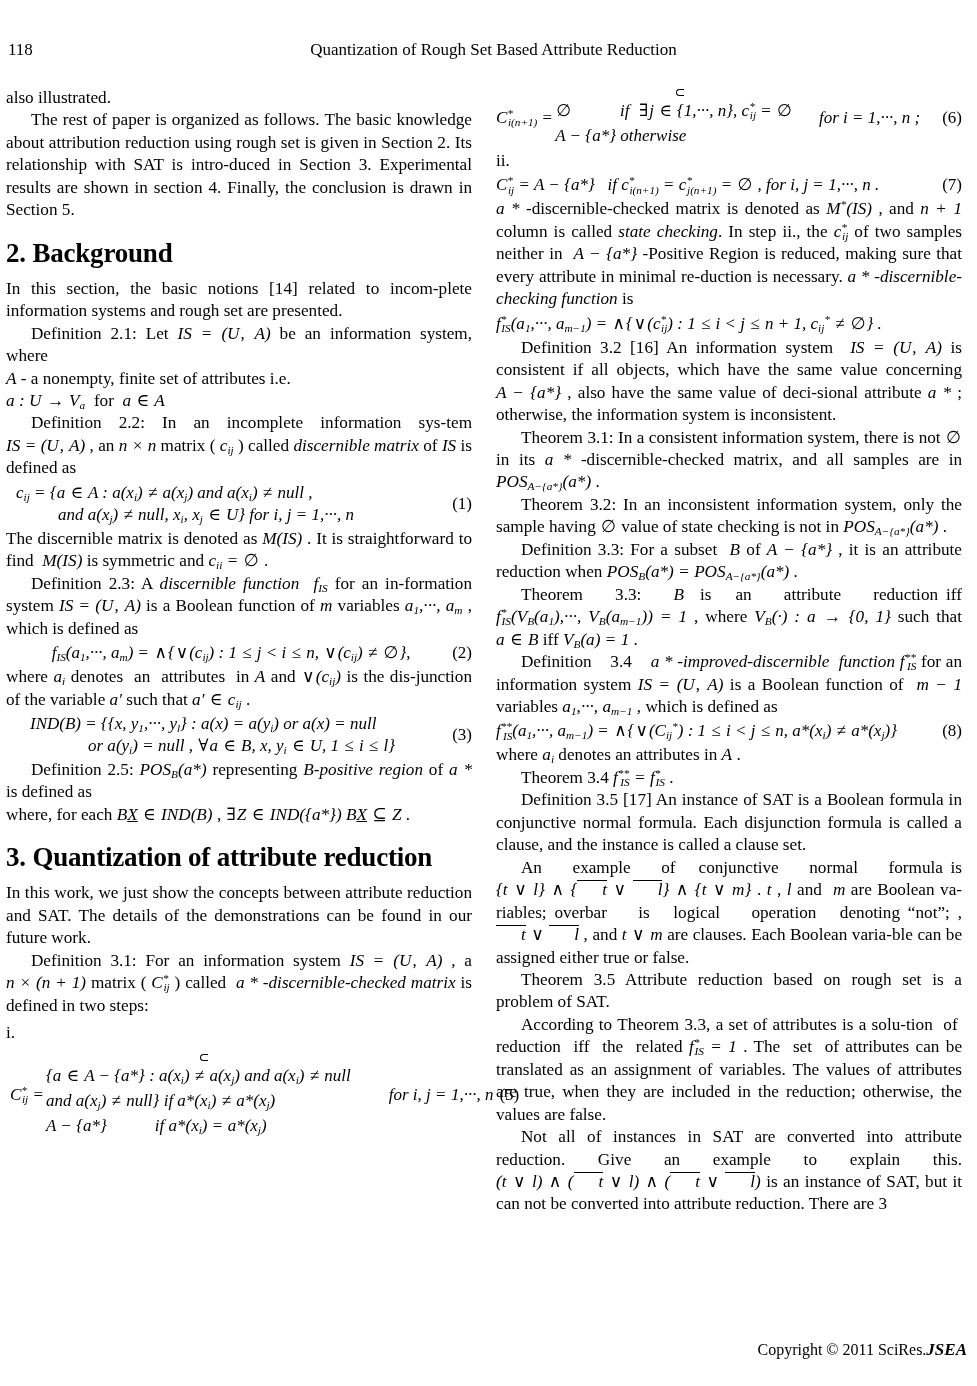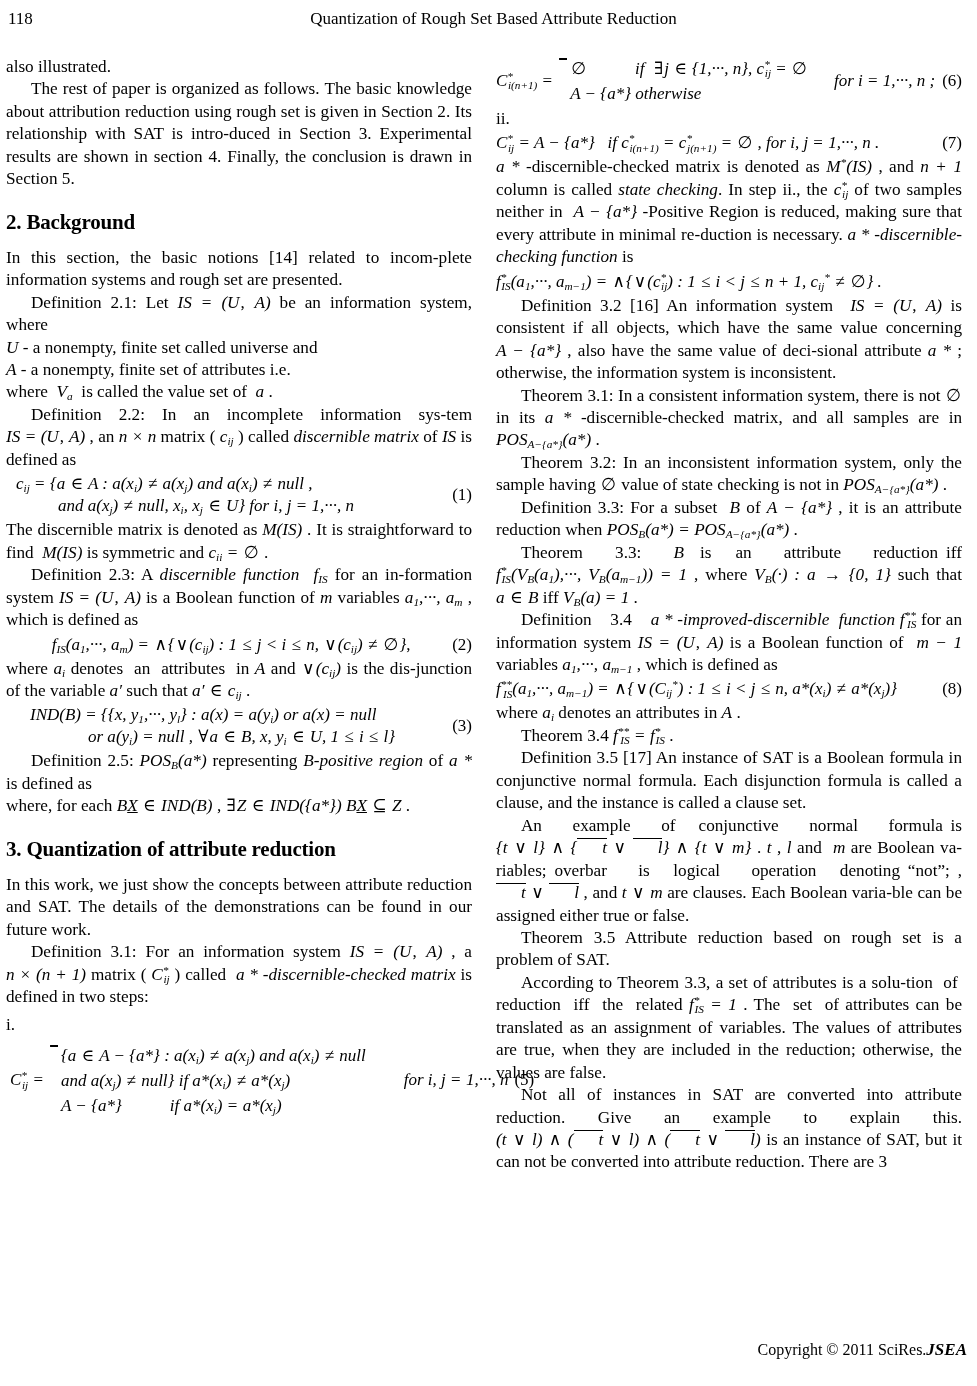--- a/index.html
+++ b/index.html
@@ -12,20 +12,21 @@
     width: 977px;
     height: 1386px;
     position: relative;
     font-family: "Liberation Serif", "DejaVu Serif", serif;
     color: #000000;
     overflow: hidden;
   }
   .page {
     position: absolute;
     inset: 0;
+    margin-top: 31px;
   }
 
   
   .running-head {
     position: absolute;
     top: 10px;
     left: 8px;
     right: 8px;
     height: 24px;
     display: flex;
@@ -67,21 +68,21 @@
     text-align: justify;
     text-justify: inter-word;
     hyphens: manual;
   }
   p.indent { text-indent: 1.45em; }
   p.noindent { text-indent: 0; }
 
   h2.section {
     margin: 0;
     font-weight: bold;
-    font-size: 21px;
+    font-size: 27px;
     line-height: 26px;
     font-family: "Liberation Serif", "DejaVu Serif", serif;
     letter-spacing: -0.2px;
   }
   .sp-before-h { height: 18px; }
   .sp-after-h  { height: 12px; }
   .sp-sm { height: 5px; }
 
   .it { font-style: italic; }
 
@@ -128,21 +129,22 @@
     align-self: center;
     font-size: 17px;
   }
   .eq-stack { display: inline-block; }
   .eq-line { white-space: nowrap; }
   .eq-line.ind { padding-left: 42px; }
 
   
   .cases {
     display: inline-flex;
-    align-items: flex-start;
+    align-items: center;
+    flex-direction: column;
   }
   .brace {
     flex: 0 0 11px;
     position: relative;
     margin-right: 4px;
   }
   .brace::before {
     content: "";
     position: absolute;
     left: 4px; top: 2px; bottom: 2px;
@@ -193,27 +195,24 @@
       <div class="sp-after-h"></div>
 
       <p class="noindent">In this section, the basic notions [14] related to incom-plete information systems and rough set are presented.</p>
 
       <p class="indent">
         <span>Definition 2.1: Let</span>
         <span class="math">IS <span class="op">=</span> (U<span class="op">,</span> A)</span>
         <span>be an information system, where</span>
       </p>
       <p class="noindent">
-        <span class="math">U</span> - a nonempty, finite set called universe and
-      </p>
-      <p class="noindent">
         <span class="math">A</span> - a nonempty, finite set of attributes i.e.
       </p>
       <p class="noindent">
-        where&nbsp; <span class="math">V<sub>a</sub></span> &nbsp;is called the value set of&nbsp; <span class="math">a</span> .
+        <span class="math">a : U <span class="op">→</span> V<sub>a</sub></span>&nbsp;&nbsp;<span class="up" style="font-style:normal">for</span>&nbsp;&nbsp;<span class="math">a <span class="op">∈</span> A</span>
       </p>
 
       <p class="indent">
         Definition 2.2: In an incomplete information sys-tem <span class="math">IS <span class="op">=</span> (U<span class="op">,</span> A)</span> , an <span class="math">n <span class="op">×</span> n</span> matrix (&nbsp;<span class="math">c<sub>ij</sub></span>&nbsp;) called <span class="it">discernible matrix</span> of <span class="math">IS</span> is defined as
       </p>
 
       <div class="eq-row">
         <div class="eq-body left">
           <div class="eq-stack math">
             <div class="eq-line">c<sub>ij</sub> <span class="op">=</span> {a <span class="op">∈</span> A : a(x<sub>i</sub>) <span class="op">≠</span> a(x<sub>j</sub>) <span class="it">and</span> a(x<sub>i</sub>) <span class="op">≠</span> <span class="it">null</span> ,</div>

